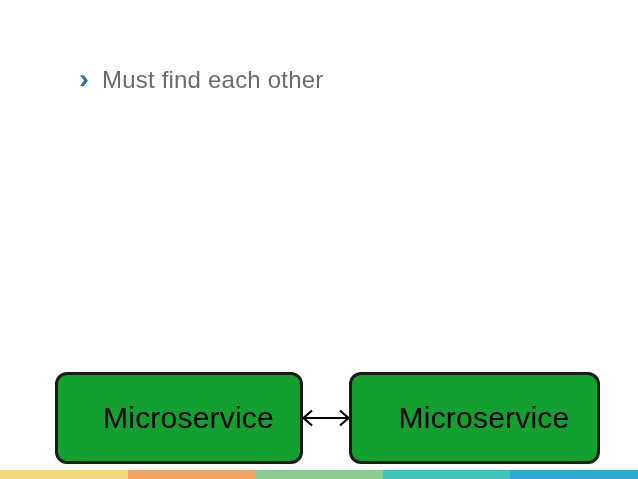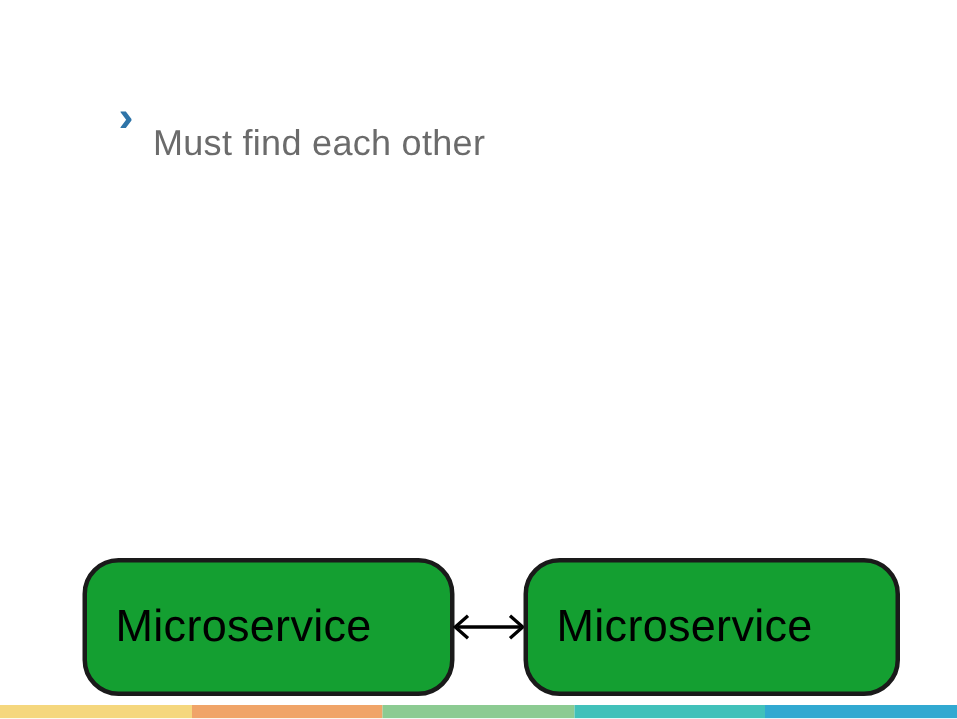--- a/index.html
+++ b/index.html
@@ -27,32 +27,32 @@
   .bullet-marker {
     font-size: 30px;
     line-height: 32px;
     font-weight: 700;
     transform: scaleY(0.95);
   }
   .bullet-text {
     font-size: 24px;
     line-height: 34px;
     letter-spacing: 0.2px;
-    margin-top: 16px;
   }
   
   .ms-box {
     position: absolute;
     top: 372px;
     height: 92px;
     box-sizing: border-box;
     border: 3px solid #1a1a1a;
-    border-radius: 24px;
+    border-radius: 12px;
     display: flex;
     align-items: center;
+    justify-content: center;
     padding-left: 19px;
   }
   .ms-box-left  { left: 55px;  width: 248px; }
   .ms-box-right { left: 349px; width: 251px; }
   .ms-box-label {
     font-size: 30px;
     letter-spacing: 0.2px;
     color: #000000;
   }
   

